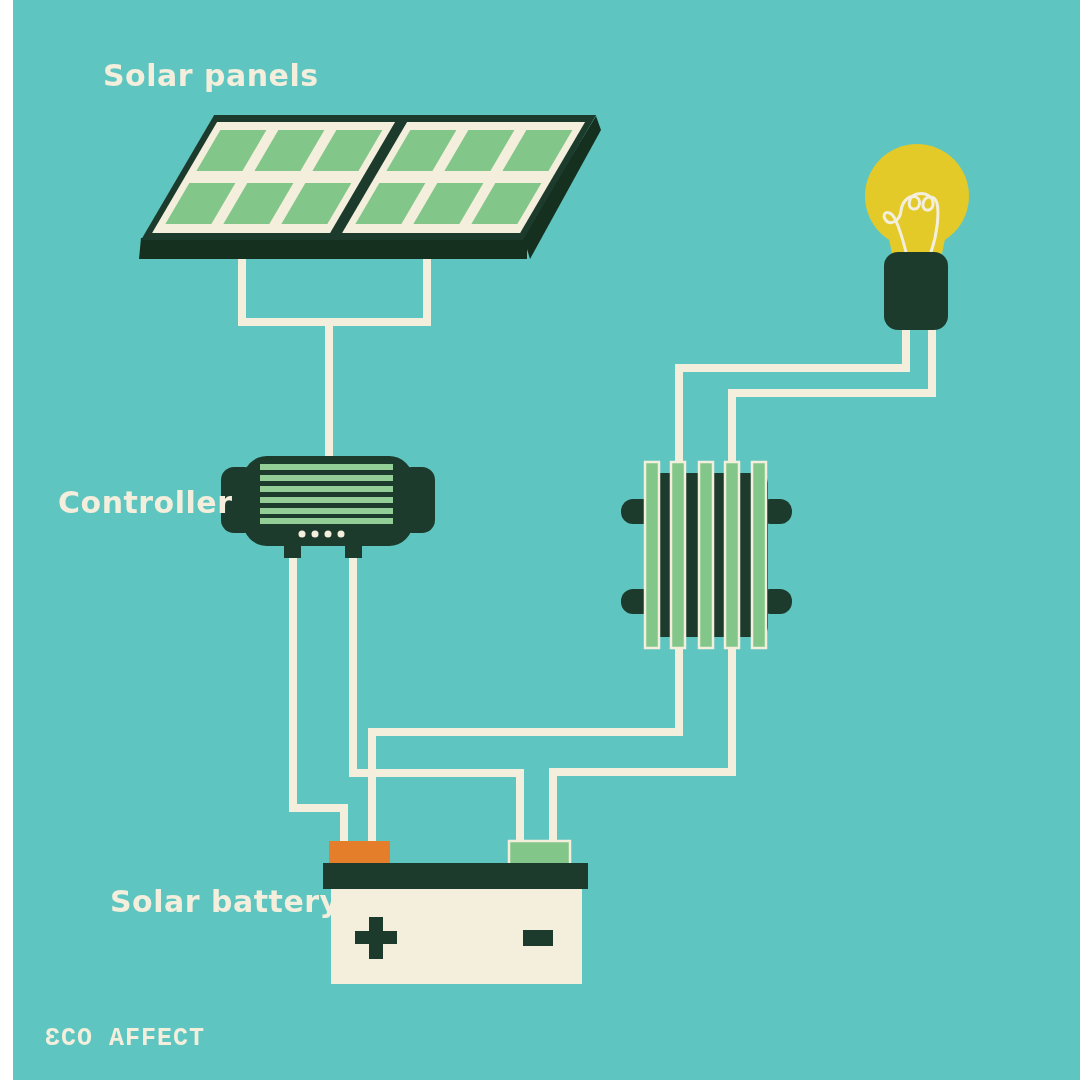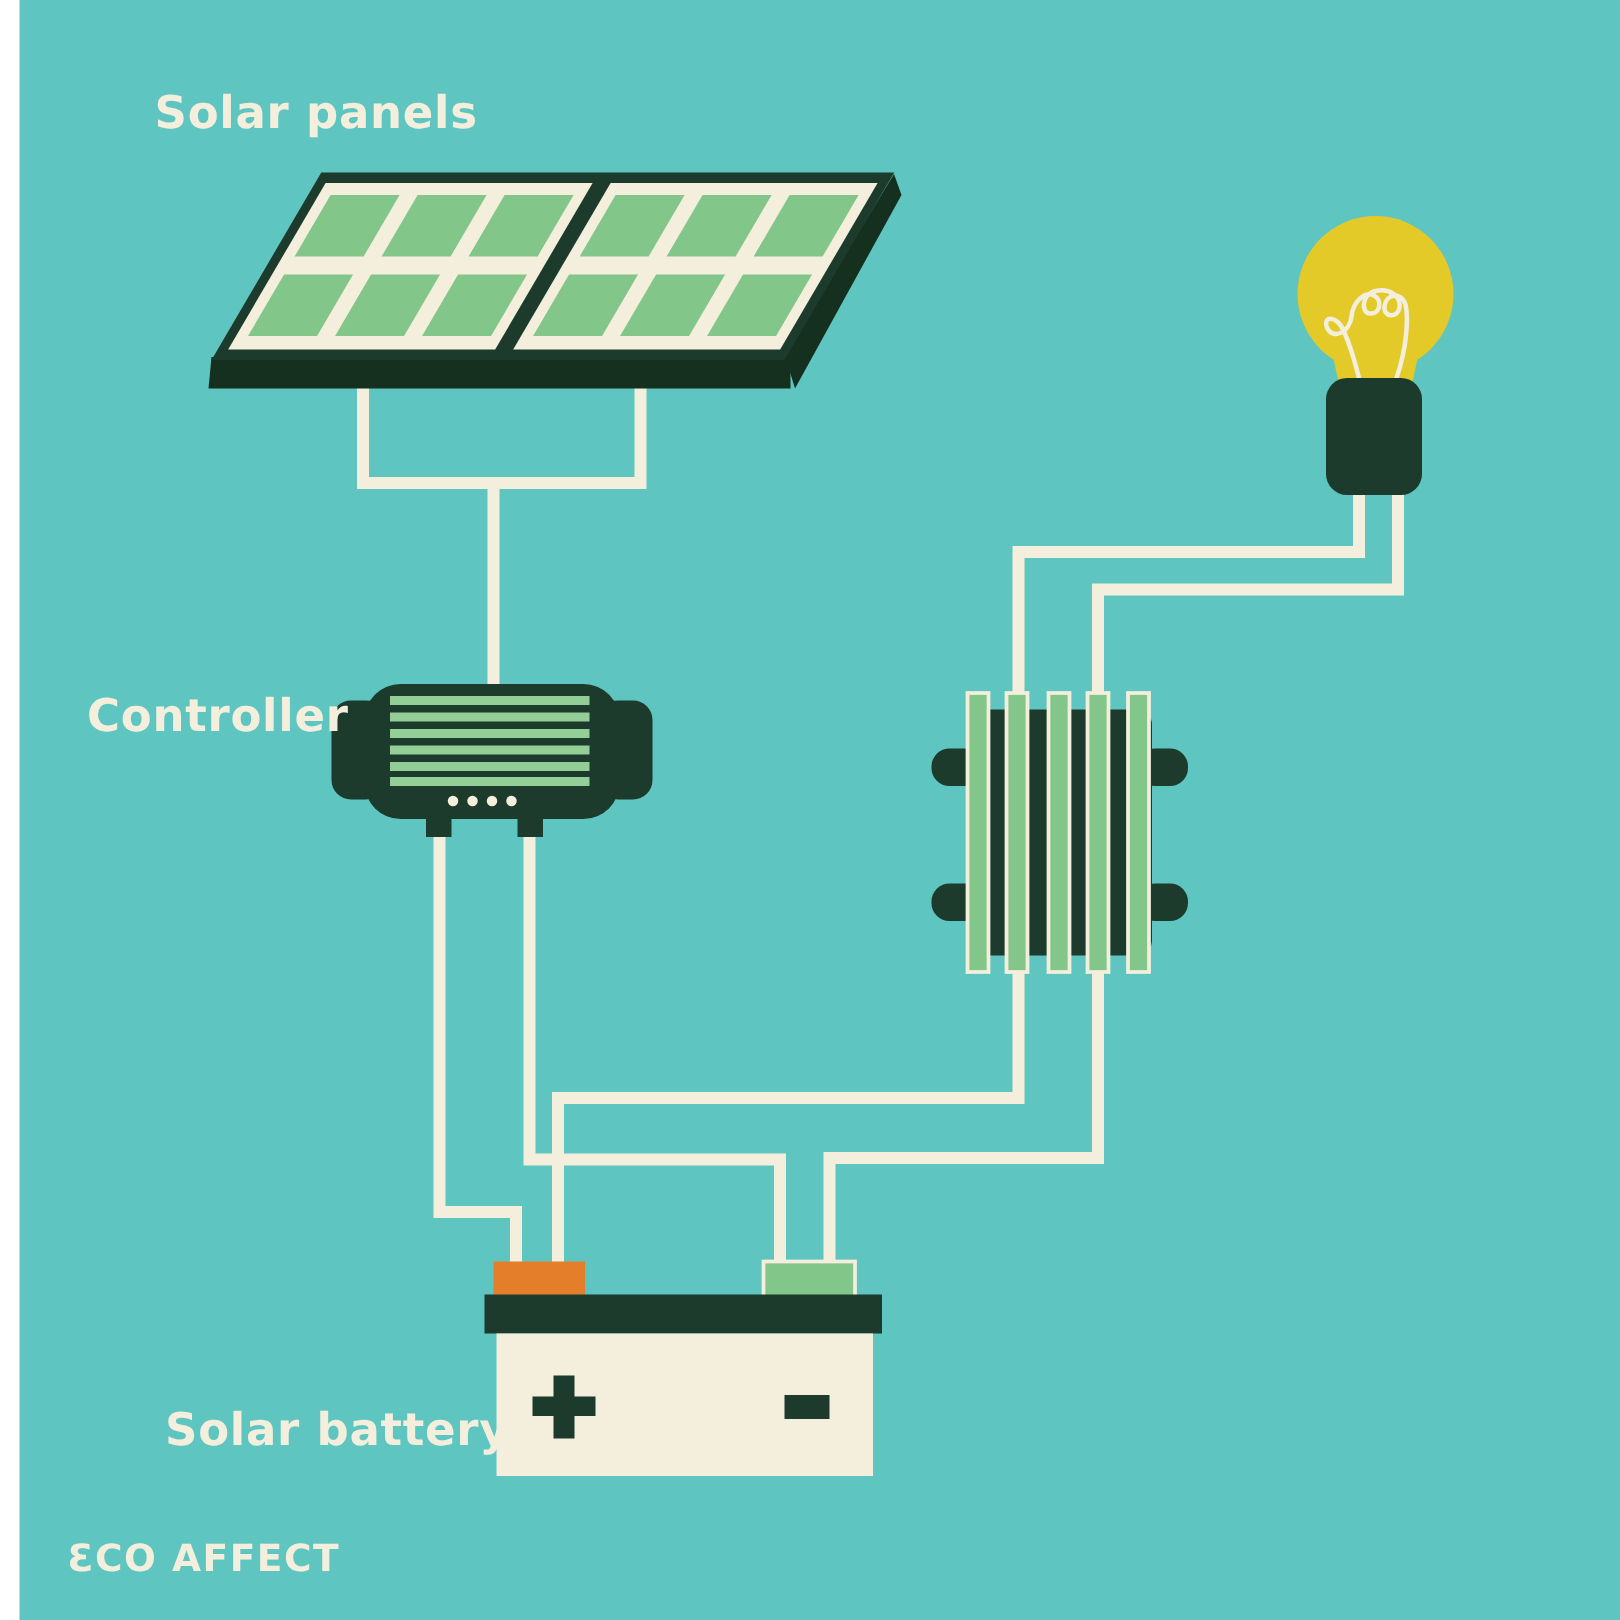--- a/index.html
+++ b/index.html
@@ -21,20 +21,21 @@
     letter-spacing:.5px;
     white-space:nowrap;
   }
   .logo{
     position:absolute;
     color:var(--label-cream);
     font-size:25px;
     font-weight:bold;
     letter-spacing:1px;
     white-space:nowrap;
+    font-family:Liberation Mono, monospace;
   }
 </style>
 </head>
 <body>
 
 <div class="canvas">
 
   <svg class="art" width="1080" height="1080" viewBox="0 0 1080 1080">
 
     <g>
@@ -132,19 +133,19 @@
         <rect x="356" y="917" width="14" height="42"></rect>
       </g>
       <g fill="var(--dark-green)" aria-label="−">
         <rect x="510" y="930" width="30" height="16"></rect>
       </g>
     </g>
   </svg>
 
   <div class="label" style="left:90px;top:58px">Solar panels</div>
 
-  <div class="label" style="left:45px;top:460px">Controller</div>
+  <div class="label" style="left:45px;top:485px">Controller</div>
 
 
-  <div class="label" style="left:97px;top:936px">Solar battery</div>
+  <div class="label" style="left:97px;top:884px">Solar battery</div>
 
   <div class="logo" style="left:32px;top:1024px">ƐCO AFFECT</div>
 </div>
 
 </body></html>

